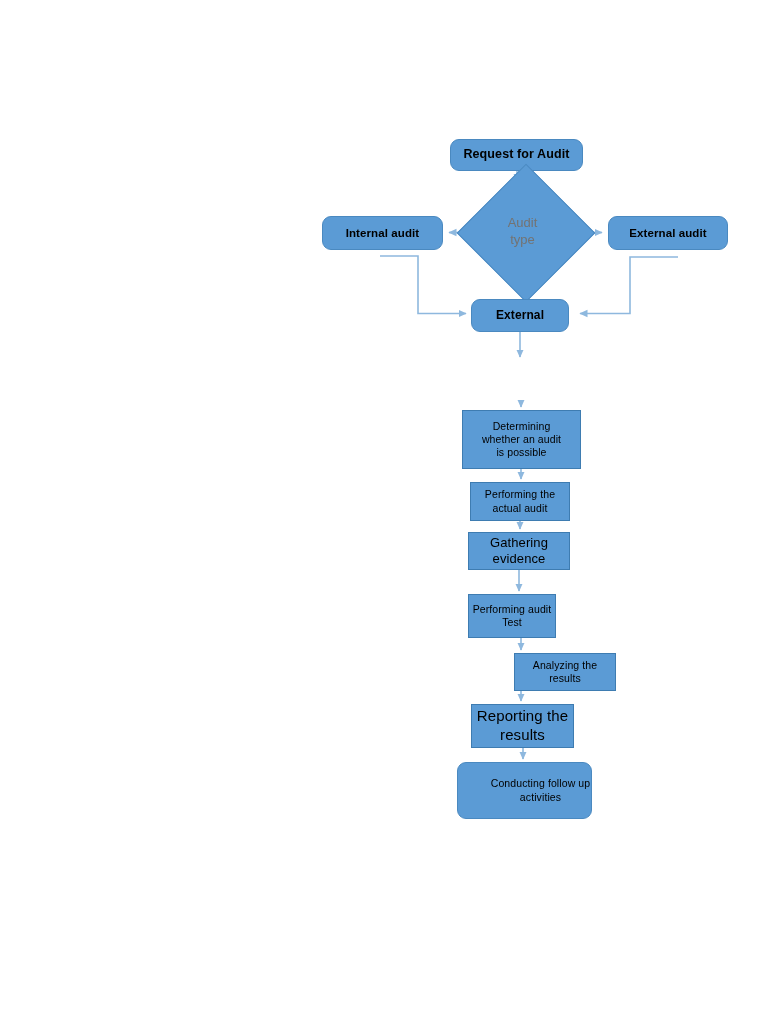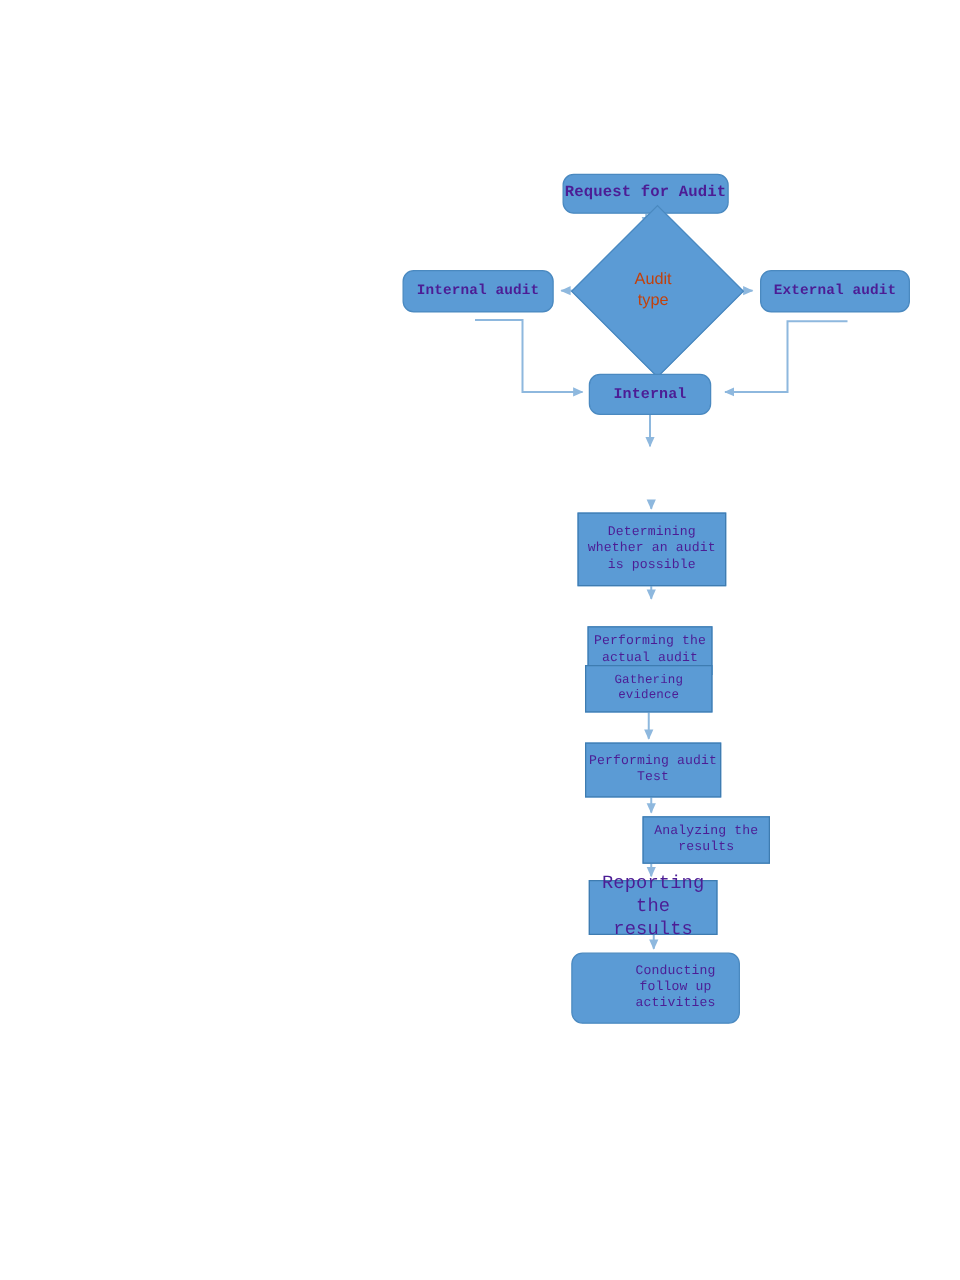--- a/index.html
+++ b/index.html
@@ -18,48 +18,47 @@
     position: absolute;
     left: 0; top: 0;
     width: 768px;
     height: 1024px;
   }
   .node {
     position: absolute;
     box-sizing: border-box;
     background: #5B9BD5;
     border: 1px solid #3E7CB1;
-    color: #4c1d95;
+    color: #000000;
     display: flex;
     align-items: center;
     justify-content: center;
     text-align: center;
     line-height: 1.25;
     letter-spacing: 0.1px;
     white-space: pre-line;
     z-index: 3;
-    font-family: Liberation Mono, monospace;
   }
   .node.rounded {
     border-radius: 9px;
     border-color: #4A89C0;
   }
   .node.bold {
     font-weight: bold;
   }
   .diamond {
     position: absolute;
     background: #5B9BD5;
     border: 1px solid #4A89C0;
     transform: rotate(45deg);
     z-index: 3;
   }
   .diamond-label {
     position: absolute;
-    color: #c2410c;
+    color: #737373;
     text-align: center;
     display: flex;
     align-items: center;
     justify-content: center;
     white-space: pre-line;
     line-height: 1.3;
     z-index: 4;
     pointer-events: none;
   }
   svg.links {
@@ -102,34 +101,34 @@
   <div class="node rounded bold" style="left:450px; top:139px; width:133px; height:32px; font-size:12.5px;">Request for Audit</div>
 
   <div class="diamond" style="left:477px; top:184px; width:96px; height:96px;"></div>
   <div class="diamond-label" style="left:460px; top:184px; width:125px; height:96px; font-size:13px;">Audit
 type</div>
 
   <div class="node rounded bold" style="left:322px; top:216px; width:121px; height:34px; font-size:11.5px;">Internal audit</div>
 
   <div class="node rounded bold" style="left:608px; top:216px; width:120px; height:34px; font-size:11.5px;">External audit</div>
 
-  <div class="node rounded bold" style="left:471px; top:299px; width:98px; height:33px; font-size:12px;">Internal</div>
+  <div class="node rounded bold" style="left:471px; top:299px; width:98px; height:33px; font-size:12px;">External</div>
 
 
   <div class="node" style="left:462px; top:410px; width:119px; height:59px; font-size:10.5px;">Determining
 whether an audit
 is possible</div>
 
-  <div class="node" style="left:470px; top:482px; width:100px; height:39px; font-size:10.5px;margin-top:19px;">Performing the
+  <div class="node" style="left:470px; top:482px; width:100px; height:39px; font-size:10.5px;">Performing the
 actual audit</div>
 
-  <div class="node" style="left:468px; top:532px; width:102px; height:38px; font-size:10px;">Gathering
+  <div class="node" style="left:468px; top:532px; width:102px; height:38px; font-size:13px;">Gathering
 evidence</div>
 
-  <div class="node" style="left:468px; top:594px; width:109px; height:44px; font-size:10.5px;">Performing audit
+  <div class="node" style="left:468px; top:594px; width:88px; height:44px; font-size:10.5px;">Performing audit
 Test</div>
 
   <div class="node" style="left:470px; top:653px; width:102px; height:38px; font-size:10.5px;margin-left:44px;">Analyzing the
 results</div>
 
   <div class="node" style="left:471px; top:704px; width:103px; height:44px; font-size:15px;">Reporting the
 results</div>
 
   <div class="node rounded" style="left:457px; top:762px; width:135px; height:57px; font-size:10.5px;padding-left:32px;">Conducting follow up
 activities</div>

